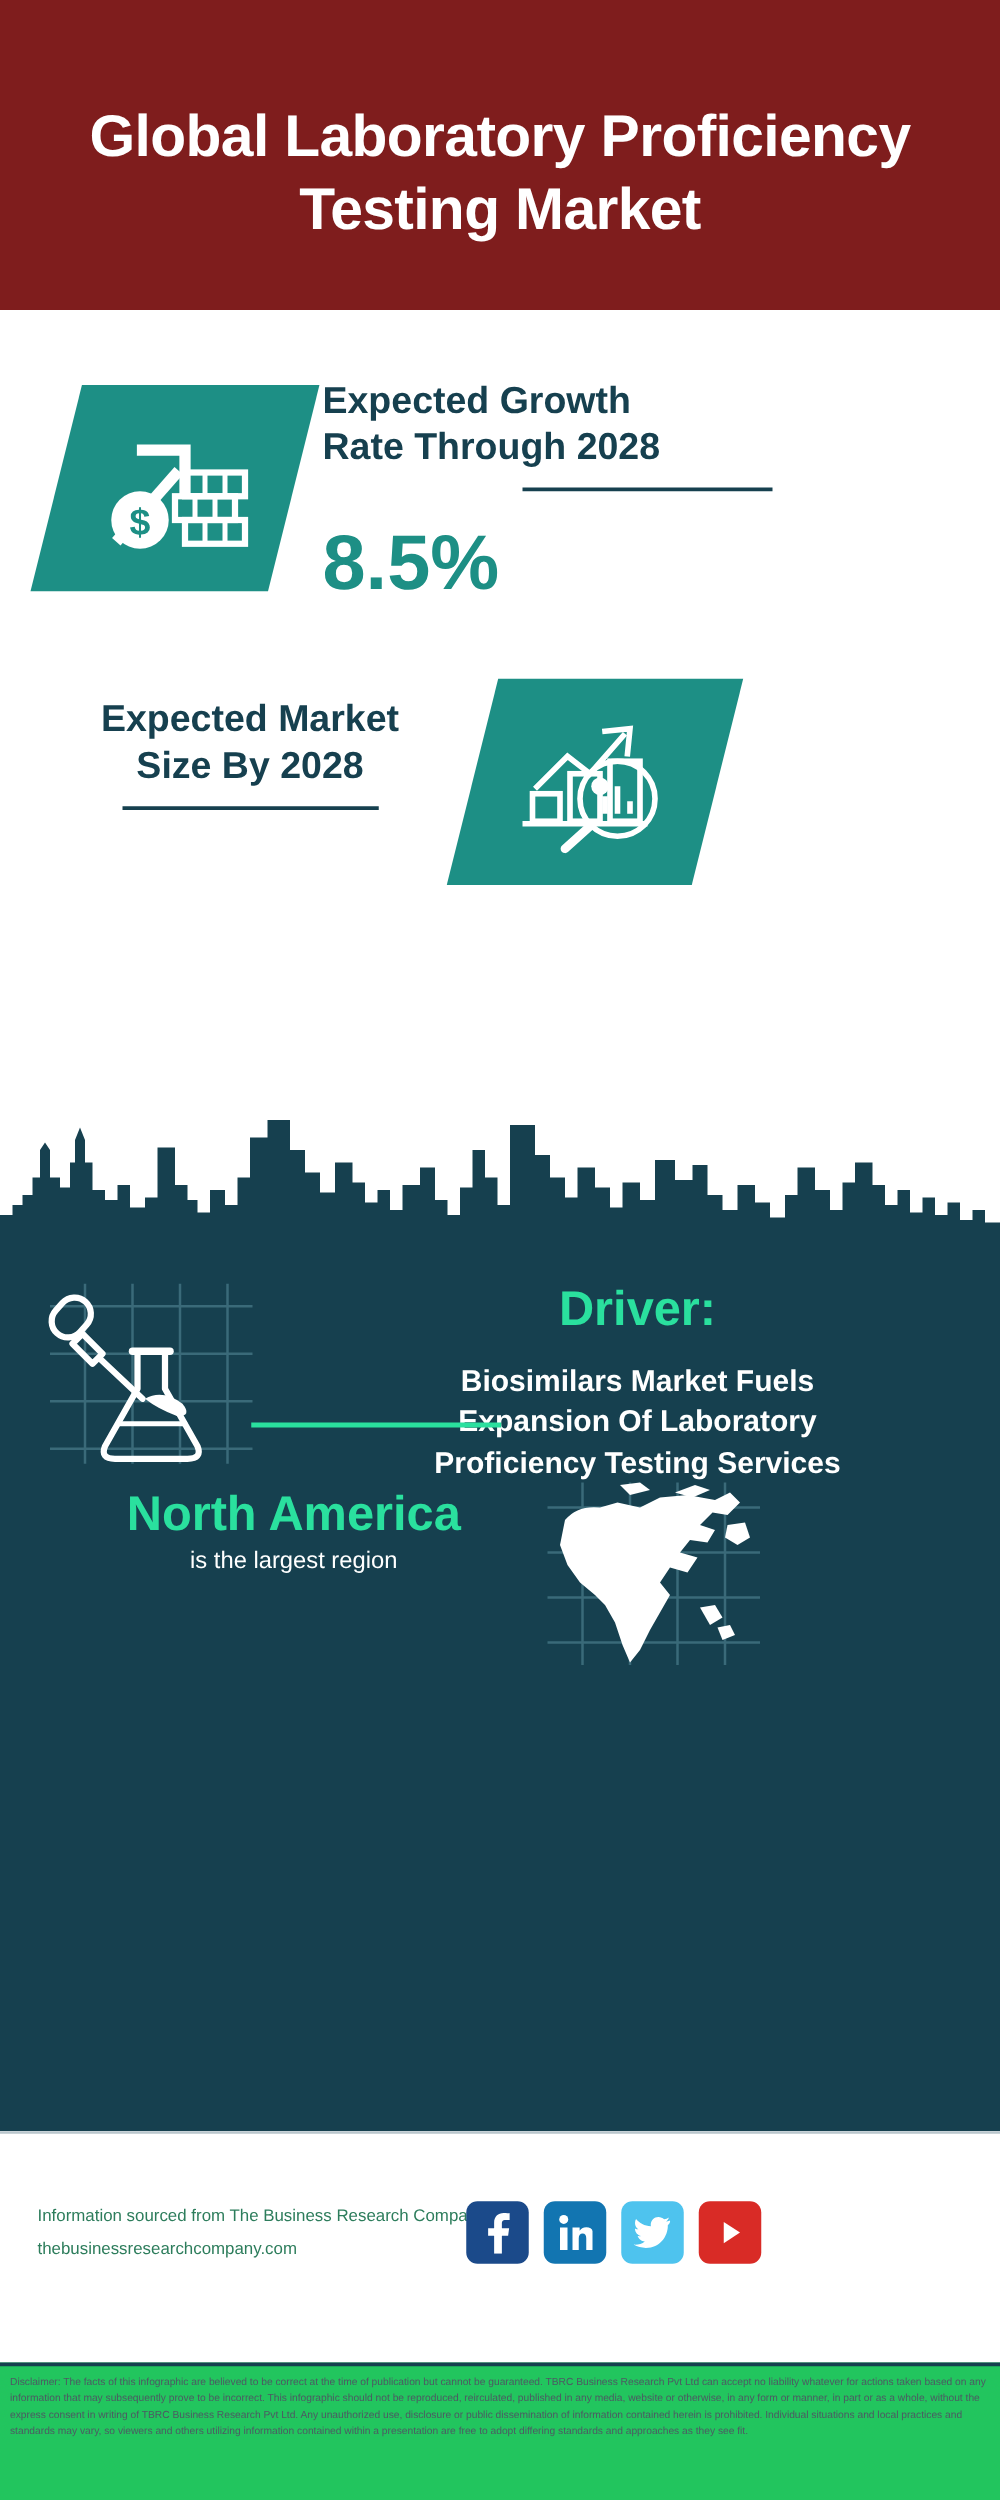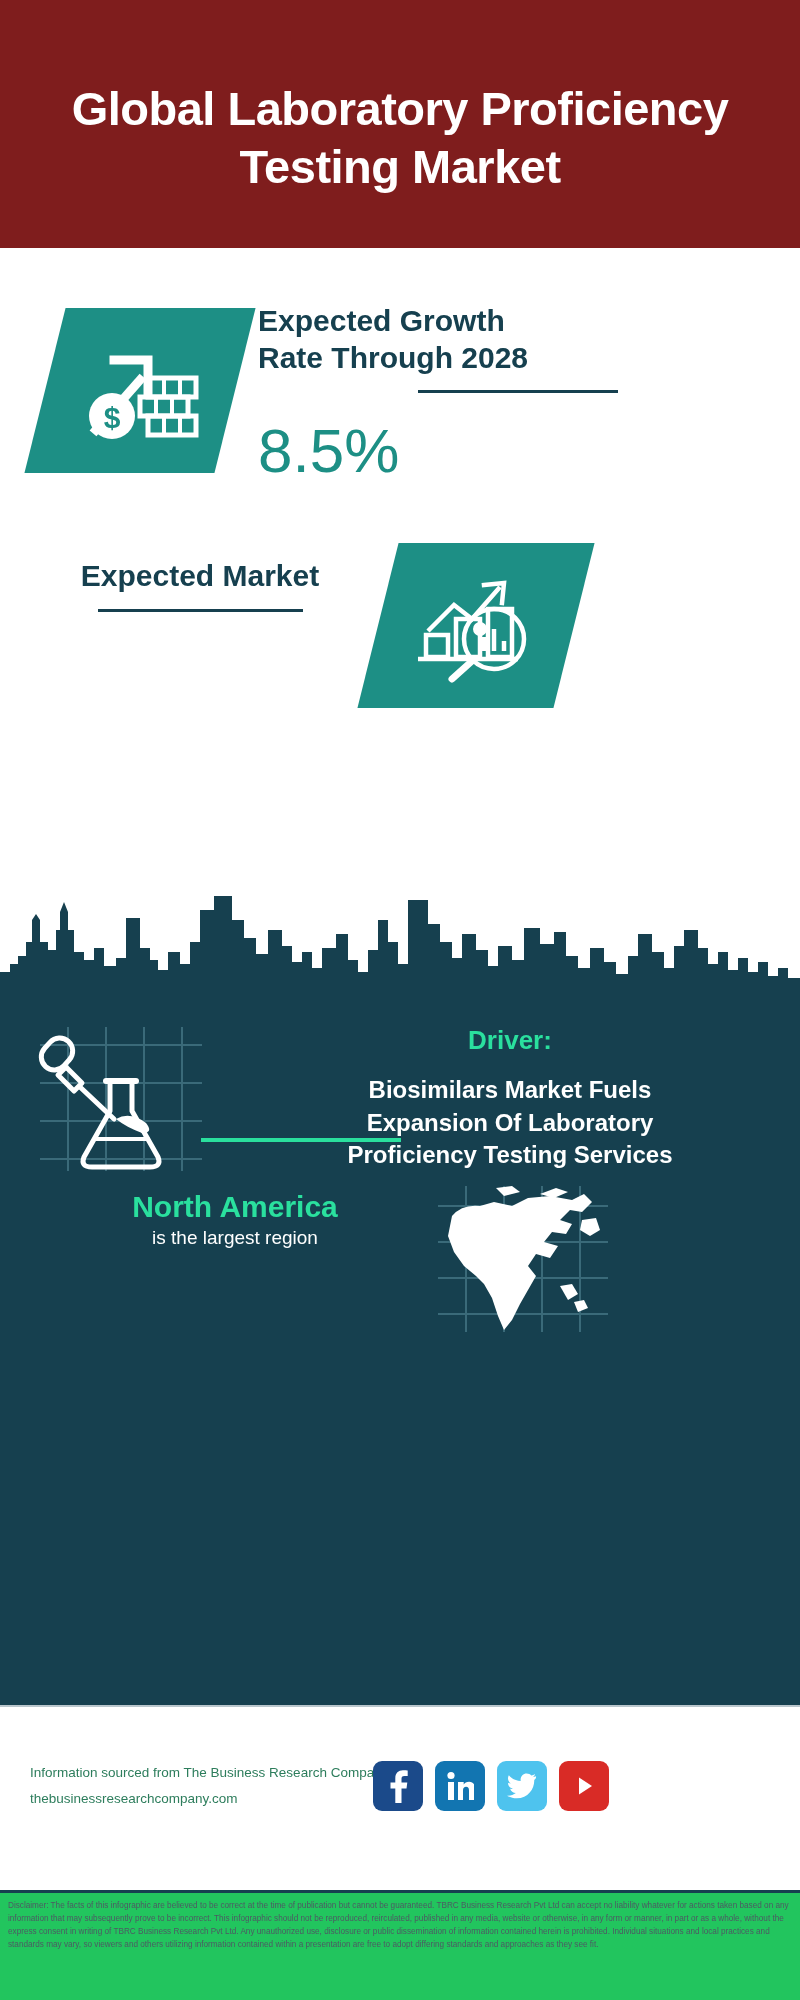--- a/index.html
+++ b/index.html
@@ -54,21 +54,21 @@
   }
   .lbl{
     color:#16404f;font-weight:bold;font-size:30px;line-height:1.22;
   }
   .rule{
     height:3px;background:#16404f;margin:14px auto 8px auto;
   }
   .rule.w1{width:200px;}
   .rule.w2{width:205px;}
   .big-val{
-    color:#1d8f85;font-weight:normal;font-size:62px;line-height:1.1;margin-top:24px;
+    color:#1d8f85;font-weight:bold;font-size:62px;line-height:1.1;margin-top:24px;
   }
 
   
   .size-row{
     position:absolute;left:0;top:310px;width:704px;height:230px;
   }
   .size-text{
     position:absolute;left:20px;top:0px;width:360px;text-align:center;
   }
   .para-right{
@@ -92,34 +92,34 @@
     position:absolute;left:0;top:110px;width:800px;height:705px;background:#16404f;
   }
 
   .lab-icon-wrap{
     position:absolute;left:30px;top:125px;width:180px;height:180px;
   }
   .driver-block{
     position:absolute;left:250px;top:135px;width:520px;text-align:center;
   }
   .driver-title{
-    color:#2ae09e;font-weight:bold;font-size:26px;line-height:1.2;
+    color:#2ae09e;font-weight:bold;font-size:39px;line-height:1.2;
     margin-bottom:18px;
   }
   .driver-body{
     color:#ffffff;font-weight:bold;font-size:24px;line-height:1.36;
   }
   .mid-rule{
     position:absolute;left:201px;top:248px;width:200px;height:4px;background:#2ae09e;
   }
   .region-block{
     position:absolute;left:40px;top:298px;width:390px;text-align:center;
   }
   .region-title{
-    color:#2ae09e;font-weight:bold;font-size:30px;line-height:1.25;
+    color:#2ae09e;font-weight:bold;font-size:39px;line-height:1.25;
   }
   .region-sub{
     color:#ffffff;font-size:19px;line-height:1.3;font-weight:normal;
   }
   .map-wrap{
     position:absolute;left:432px;top:290px;width:180px;height:160px;
   }
 
   
   .footer{
@@ -196,20 +196,21 @@
         <div class="lbl">Expected Growth</div>
         <div class="lbl">Rate Through 2028</div>
         <div class="rule w1"></div>
         <div class="big-val">8.5%</div>
       </div>
     </div>
 
     <div class="size-row">
       <div class="size-text">
         <div class="lbl">Expected Market</div>
+        <div class="lbl">Size By 2028</div>
         <div class="rule w2"></div>
       </div>
       <div class="para-right"></div>
       <div class="para-right-inner">
         <svg width="125" height="118" viewBox="0 0 125 118" fill="none" stroke="#ffffff" stroke-width="4.5">
 
           <polyline points="14,64 40,38 58,52 86,20" fill="none"></polyline>
           <polyline points="70,18 90,16 88,36" fill="none" stroke-linecap="square"></polyline>
 
           <rect x="12" y="68" width="22" height="22" fill="none"></rect>

